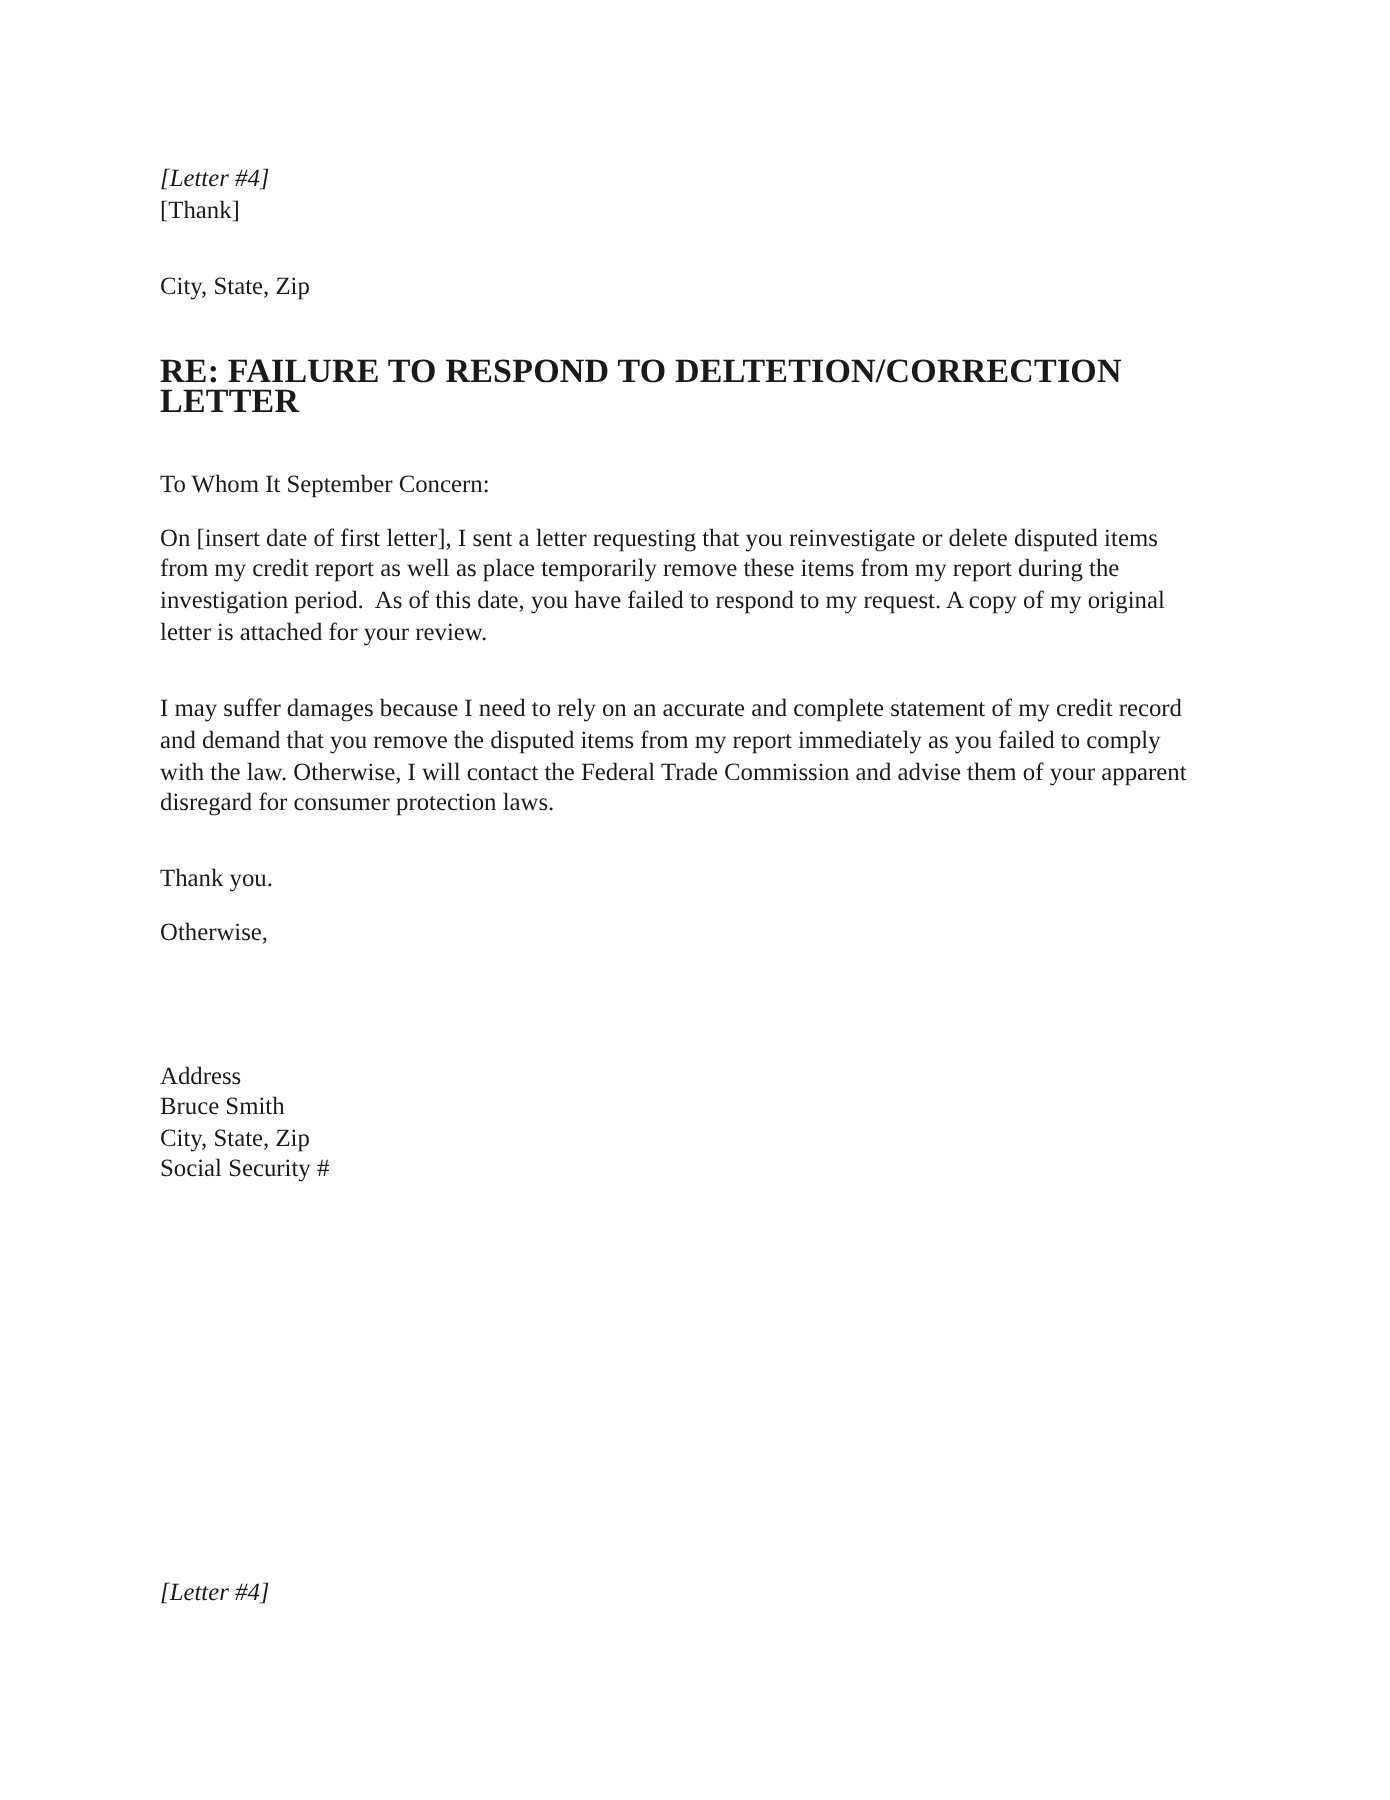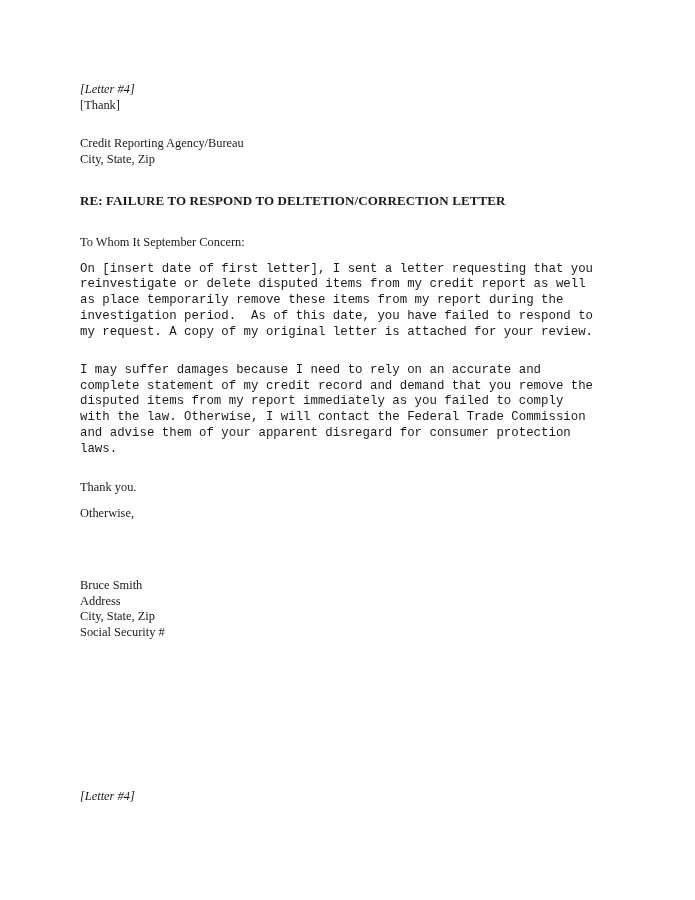--- a/index.html
+++ b/index.html
@@ -34,32 +34,31 @@
     font-style: italic;
   }
   
   .gap-addressee { height: 23px; }
   .gap-re { height: 26px; }
   .gap-salutation { height: 26px; }
   .gap-para { height: 11px; }
   .gap-signature { height: 56px; }
 
   .re-heading {
-    font-size: 13px;
+    font-size: 17px;
     line-height: 15.6px;
     font-weight: bold;
     letter-spacing: 0.1px;
   }
   p.para {
     margin: 0;
     font-size: 12.4px;
     line-height: 15.85px;
     text-align: left;
     white-space: pre-wrap;
-    font-family: Liberation Mono, monospace;
   }
   .sig-block .line { line-height: 15.6px; }
 
   .footer-letter {
     position: absolute;
     left: 80px;
     top: 789px;
     font-size: 12.4px;
     line-height: 15.6px;
     font-style: italic;
@@ -70,21 +69,20 @@
 
 <div class="page">
 
   <div class="content">
 
     <div class="line italic">[Letter #4]</div>
     <div class="line">[Thank]</div>
 
     <div class="gap-addressee"></div>
 
-    <div class="line">Credit Reporting Agency/Bureau</div>
     <div class="line">City, State, Zip</div>
 
     <div class="gap-re"></div>
 
     <div class="re-heading">RE: FAILURE TO RESPOND TO DELTETION/CORRECTION LETTER</div>
 
     <div class="gap-salutation"></div>
 
     <div class="line">To Whom It September Concern:</div>
 
@@ -100,22 +98,22 @@
 
     <div class="gap-para"></div>
     <div class="line">Thank you.</div>
 
     <div class="gap-para"></div>
     <div class="line">Otherwise,</div>
 
     <div class="gap-signature"></div>
 
     <div class="sig-block">
+      <div class="line">Address</div>
       <div class="line">Bruce Smith</div>
-      <div class="line">Address</div>
       <div class="line">City, State, Zip</div>
       <div class="line">Social Security #</div>
     </div>
 
   </div>
 
   <div class="footer-letter">[Letter #4]</div>
 
 </div>
 

